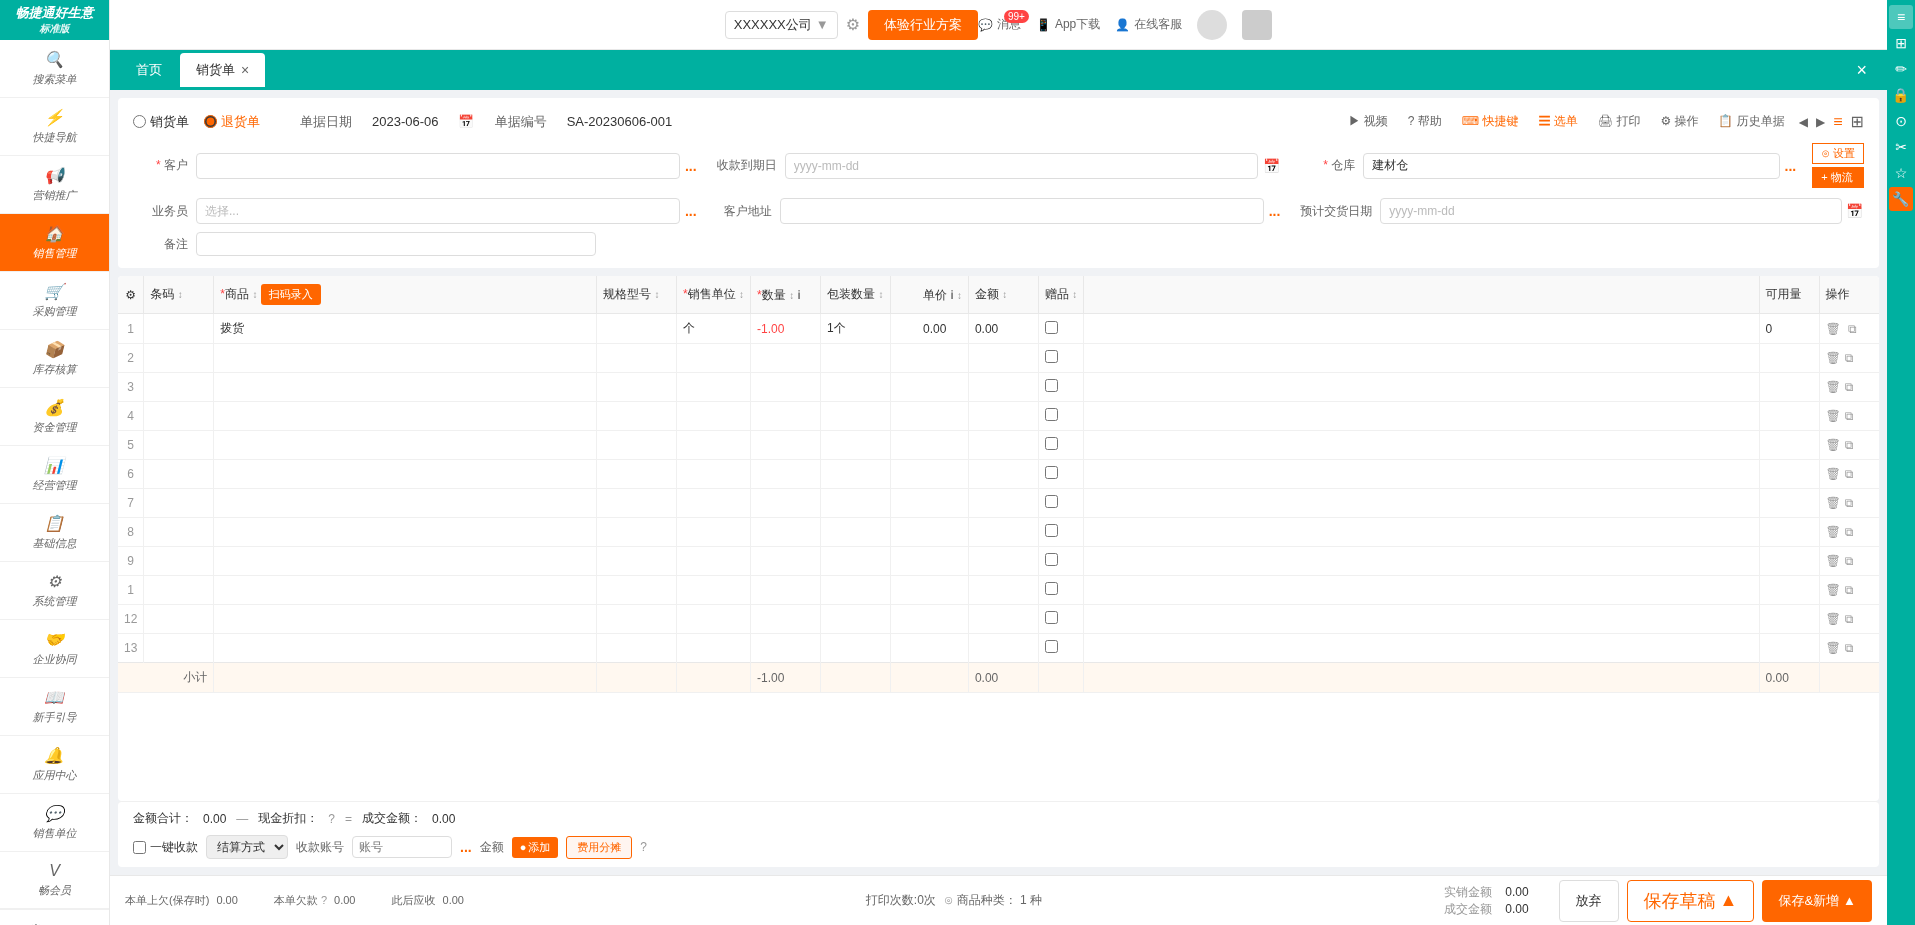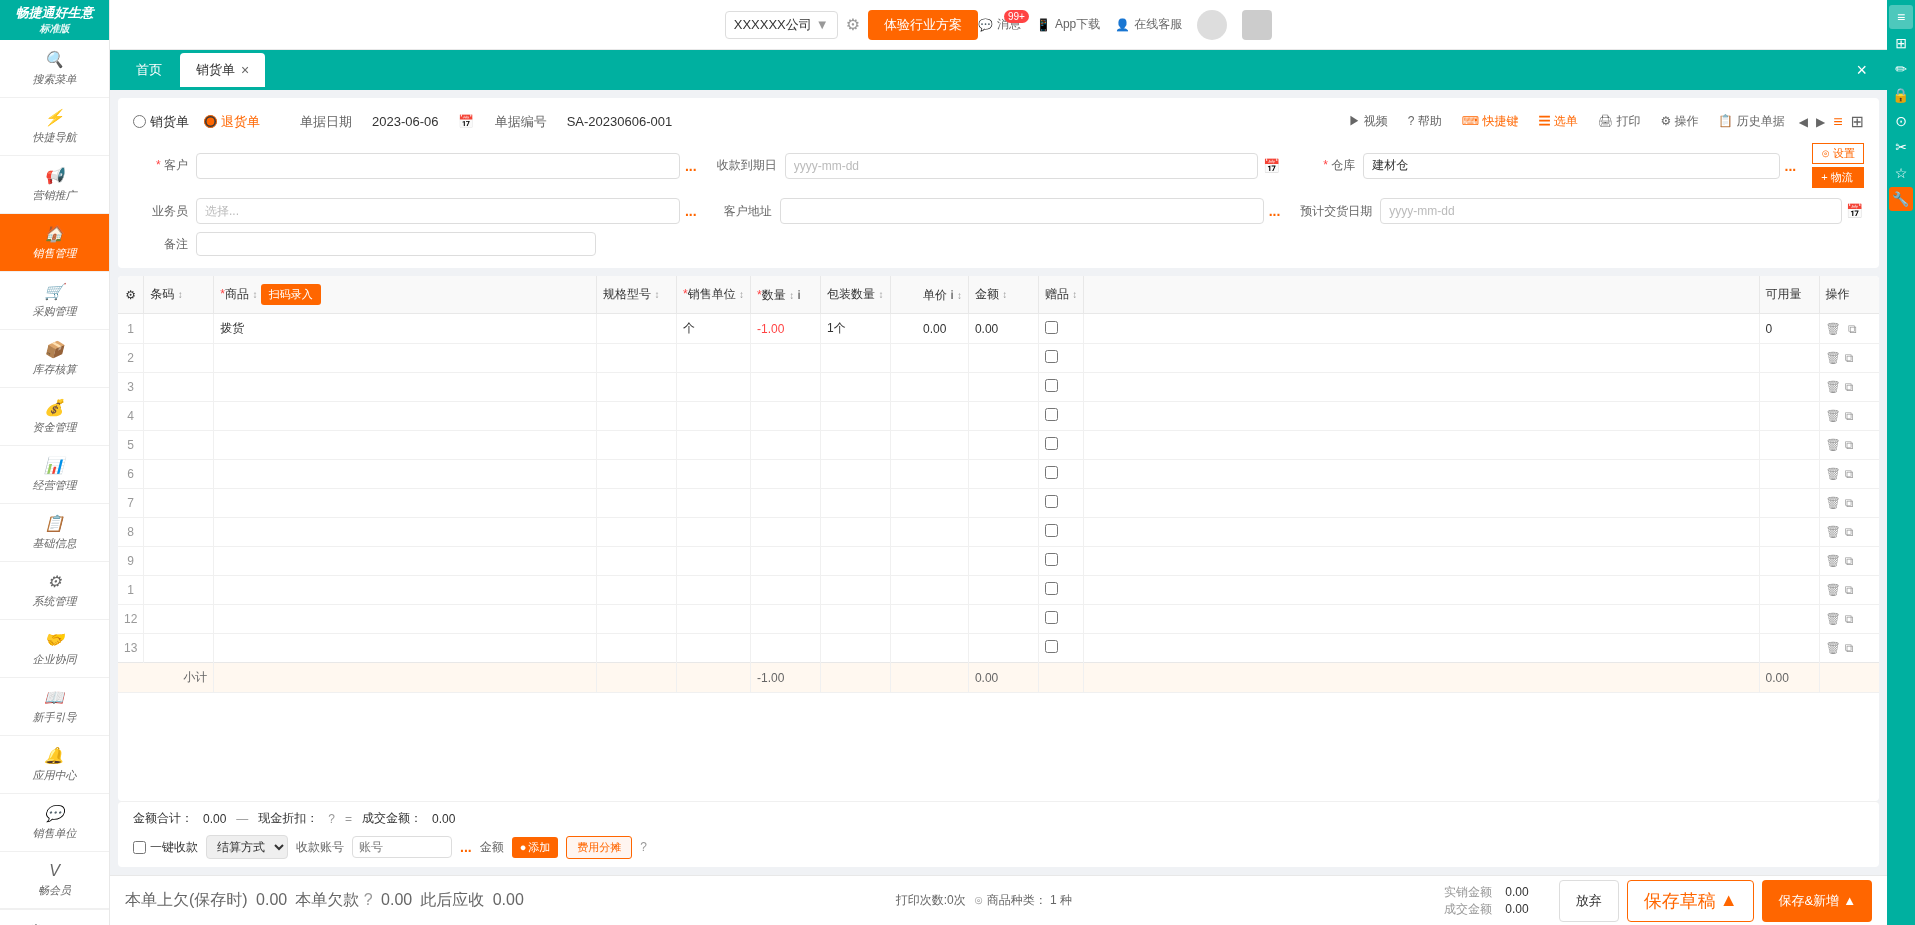--- a/index.html
+++ b/index.html
@@ -83,21 +83,21 @@
     .bottom-area { background: #fff; margin: 0 8px 8px; padding: 8px 15px; border-radius: 4px; border-top: 1px solid #f0f0f0; }
     .amount-row { display: flex; align-items: center; gap: 10px; font-size: 12px; color: #333; margin-bottom: 8px; }
     .dash { color: #999; }
     .payment-row { display: flex; align-items: center; gap: 8px; font-size: 12px; }
     .checkbox-item { display: flex; align-items: center; gap: 4px; }
     .add-btn { background: #ff6600; color: #fff; border: none; border-radius: 3px; padding: 3px 8px; font-size: 11px; cursor: pointer; display: flex; align-items: center; gap: 2px; }
     .fee-btn { border: 1px solid #ff6600; color: #ff6600; background: #fff5f0; border-radius: 3px; padding: 3px 10px; font-size: 11px; cursor: pointer; }
 
     
     .footer { height: 50px; background: #fff; border-top: 1px solid #e8e8e8; display: flex; align-items: center; padding: 0 15px; justify-content: space-between; }
-    .footer-left { display: flex; align-items: flex-start; gap: 8px; font-size: 16px; color: #666; }
+    .footer-left { display: flex; align-items: flex-start; gap: 36px; font-size: 11px; color: #666; }
     .footer-center { display: flex; align-items: center; gap: 8px; font-size: 12px; color: #666; }
     .footer-right { display: flex; align-items: center; gap: 30px; }
     .footer-btns { display: flex; gap: 8px; }
     .btn-discard { border: 1px solid #ddd; background: #fff; color: #333; border-radius: 4px; padding: 8px 16px; font-size: 13px; cursor: pointer; }
     .btn-draft { border: 1px solid #ff6600; background: #fff; color: #ff6600; border-radius: 4px; padding: 8px 16px; font-size: 18px; cursor: pointer; display: flex; align-items: center; gap: 4px; }
     .btn-save { background: #ff6600; color: #fff; border: none; border-radius: 4px; padding: 8px 16px; font-size: 13px; cursor: pointer; display: flex; align-items: center; gap: 4px; }
 
     
     .right-panel { width: 28px; background: #00b0a0; display: flex; flex-direction: column; align-items: center; padding: 5px 0; gap: 2px; }
     .right-panel-icon { width: 24px; height: 24px; color: #fff; display: flex; align-items: center; justify-content: center; font-size: 14px; cursor: pointer; border-radius: 3px; }

